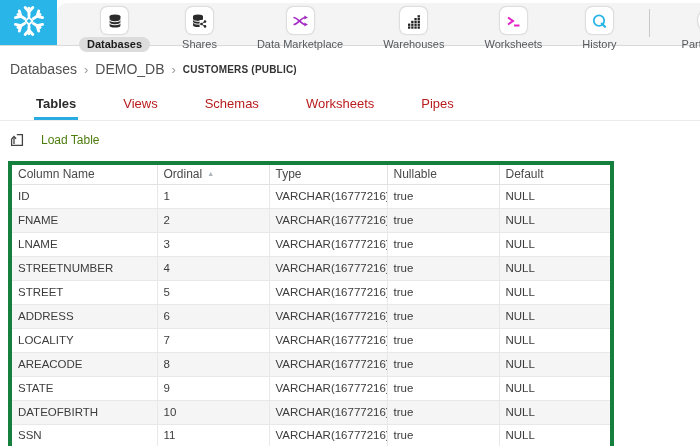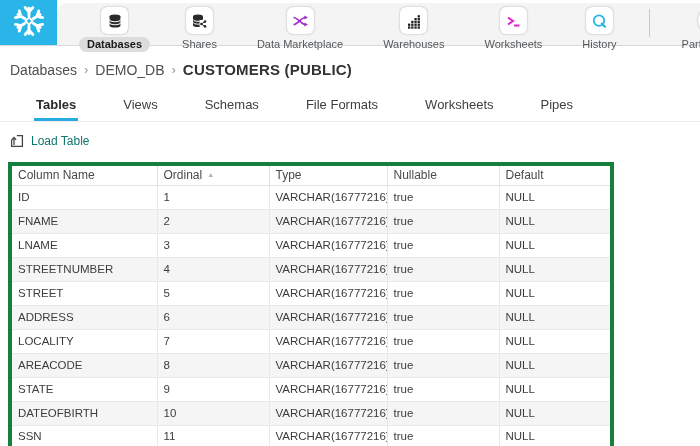--- a/index.html
+++ b/index.html
@@ -26,34 +26,34 @@
     font-weight:bold; color:#1a1a1a; }
   .nav-divider { width:1px; height:28px; background:#c9c9c9;
     align-self:center; margin-top:-6px; flex:0 0 1px; }
   .nav-item.partner { margin-left:auto; margin-right:-16px; }
 
   
   .breadcrumb { padding:15px 10px 13px 10px; font-size:14px; color:#4f4f4f;
     display:flex; align-items:center; gap:7px; }
   .crumb { cursor:pointer; }
   .crumb-sep { color:#9b9b9b; font-size:13px; }
-  .crumb.current { font-weight:bold; font-size:15px; color:#333;
+  .crumb.current { font-weight:bold; font-size:10px; color:#333;
     cursor:default; letter-spacing:.2px; }
 
   
   .tabs { display:flex; padding-left:34px; gap:43px;
     border-bottom:1px solid #ececec; }
-  .tab { font-size:13px; color:#404040; padding:6px 2px 9px; cursor:pointer; }
+  .tab { font-size:13px; color:#b91c1c; padding:6px 2px 9px; cursor:pointer; }
   .tab.active { color:#2b2b2b; font-weight:bold; padding-bottom:6px;
     border-bottom:3px solid #29abe2; }
 
   
   .toolbar { padding:12px 0 10px 10px; }
-  .load-btn { display:inline-flex; align-items:center; gap:7px;
-    font-size:12px; color:#0f766e; cursor:pointer; background:none; border:none;
+  .load-btn { display:inline-flex; align-items:center; gap:17px;
+    font-size:12px; color:#4d7c0f; cursor:pointer; background:none; border:none;
     font-family:inherit; }
 
   
   .tablewrap { margin:0 8px; }
   table { width:596px; border-collapse:collapse; table-layout:fixed;
     border:4px solid #15803d; }
   th { text-align:left; font-weight:normal; font-size:12px; color:#4a4a4a;
     height:21px; padding:0 6px; border:1px solid #e2e2e2; background:#fff;
     cursor:pointer; white-space:nowrap; overflow:hidden; }
   td { font-size:11.5px; color:#3c3c3c; height:24px; padding:0 6px;
@@ -201,21 +201,20 @@
   <span class="crumb-sep">›</span>
   <span class="crumb">DEMO_DB</span>
   <span class="crumb-sep">›</span>
   <span class="crumb current">CUSTOMERS (PUBLIC)</span>
 </div>
 
 <div class="tabs">
   <div class="tab active">Tables</div>
   <div class="tab">Views</div>
   <div class="tab">Schemas</div>
-  <div class="tab">File Formats</div>
   <div class="tab">Worksheets</div>
   <div class="tab">Pipes</div>
 </div>
 
 <div class="toolbar">
   <button class="load-btn">
     <span style="display:inline-flex;">
       <svg width="14" height="14" viewBox="0 0 14 14" fill="none" stroke="#444444" stroke-width="1.3">
         <path d="M6.8 1.6 H12.4 V12.4 H1.6 V5.6"></path>
         <path d="M4 11 V4"></path>

